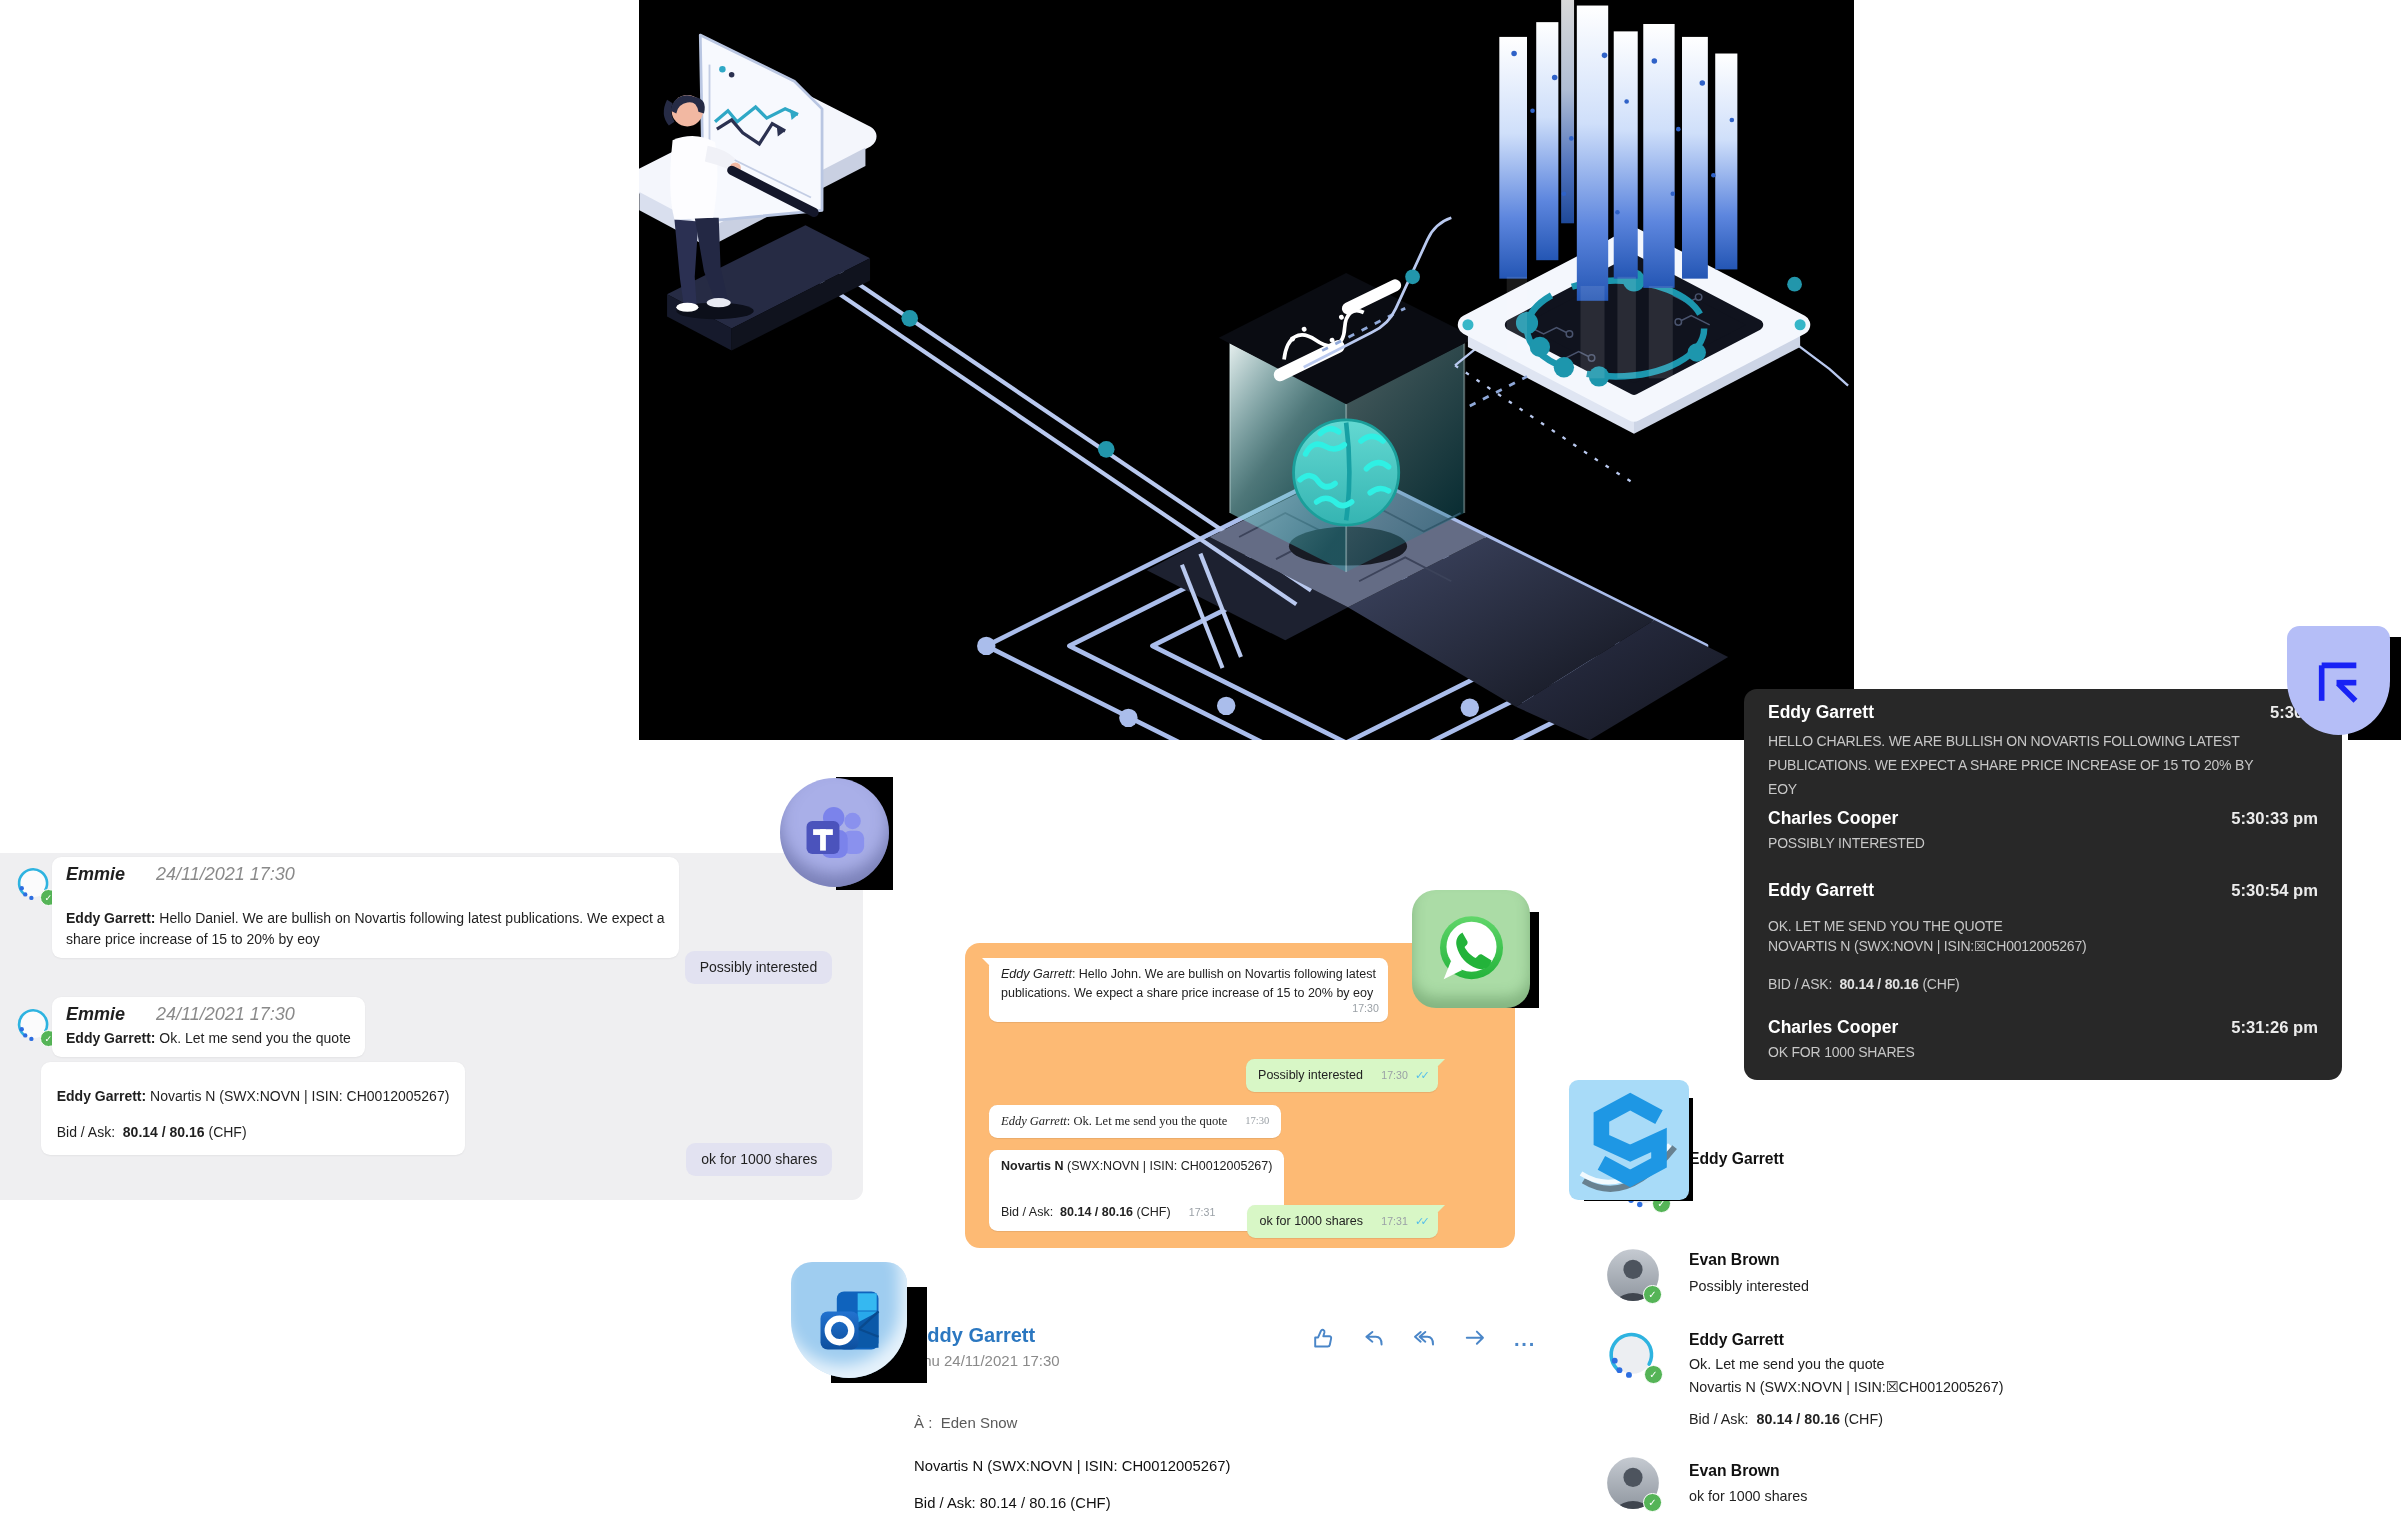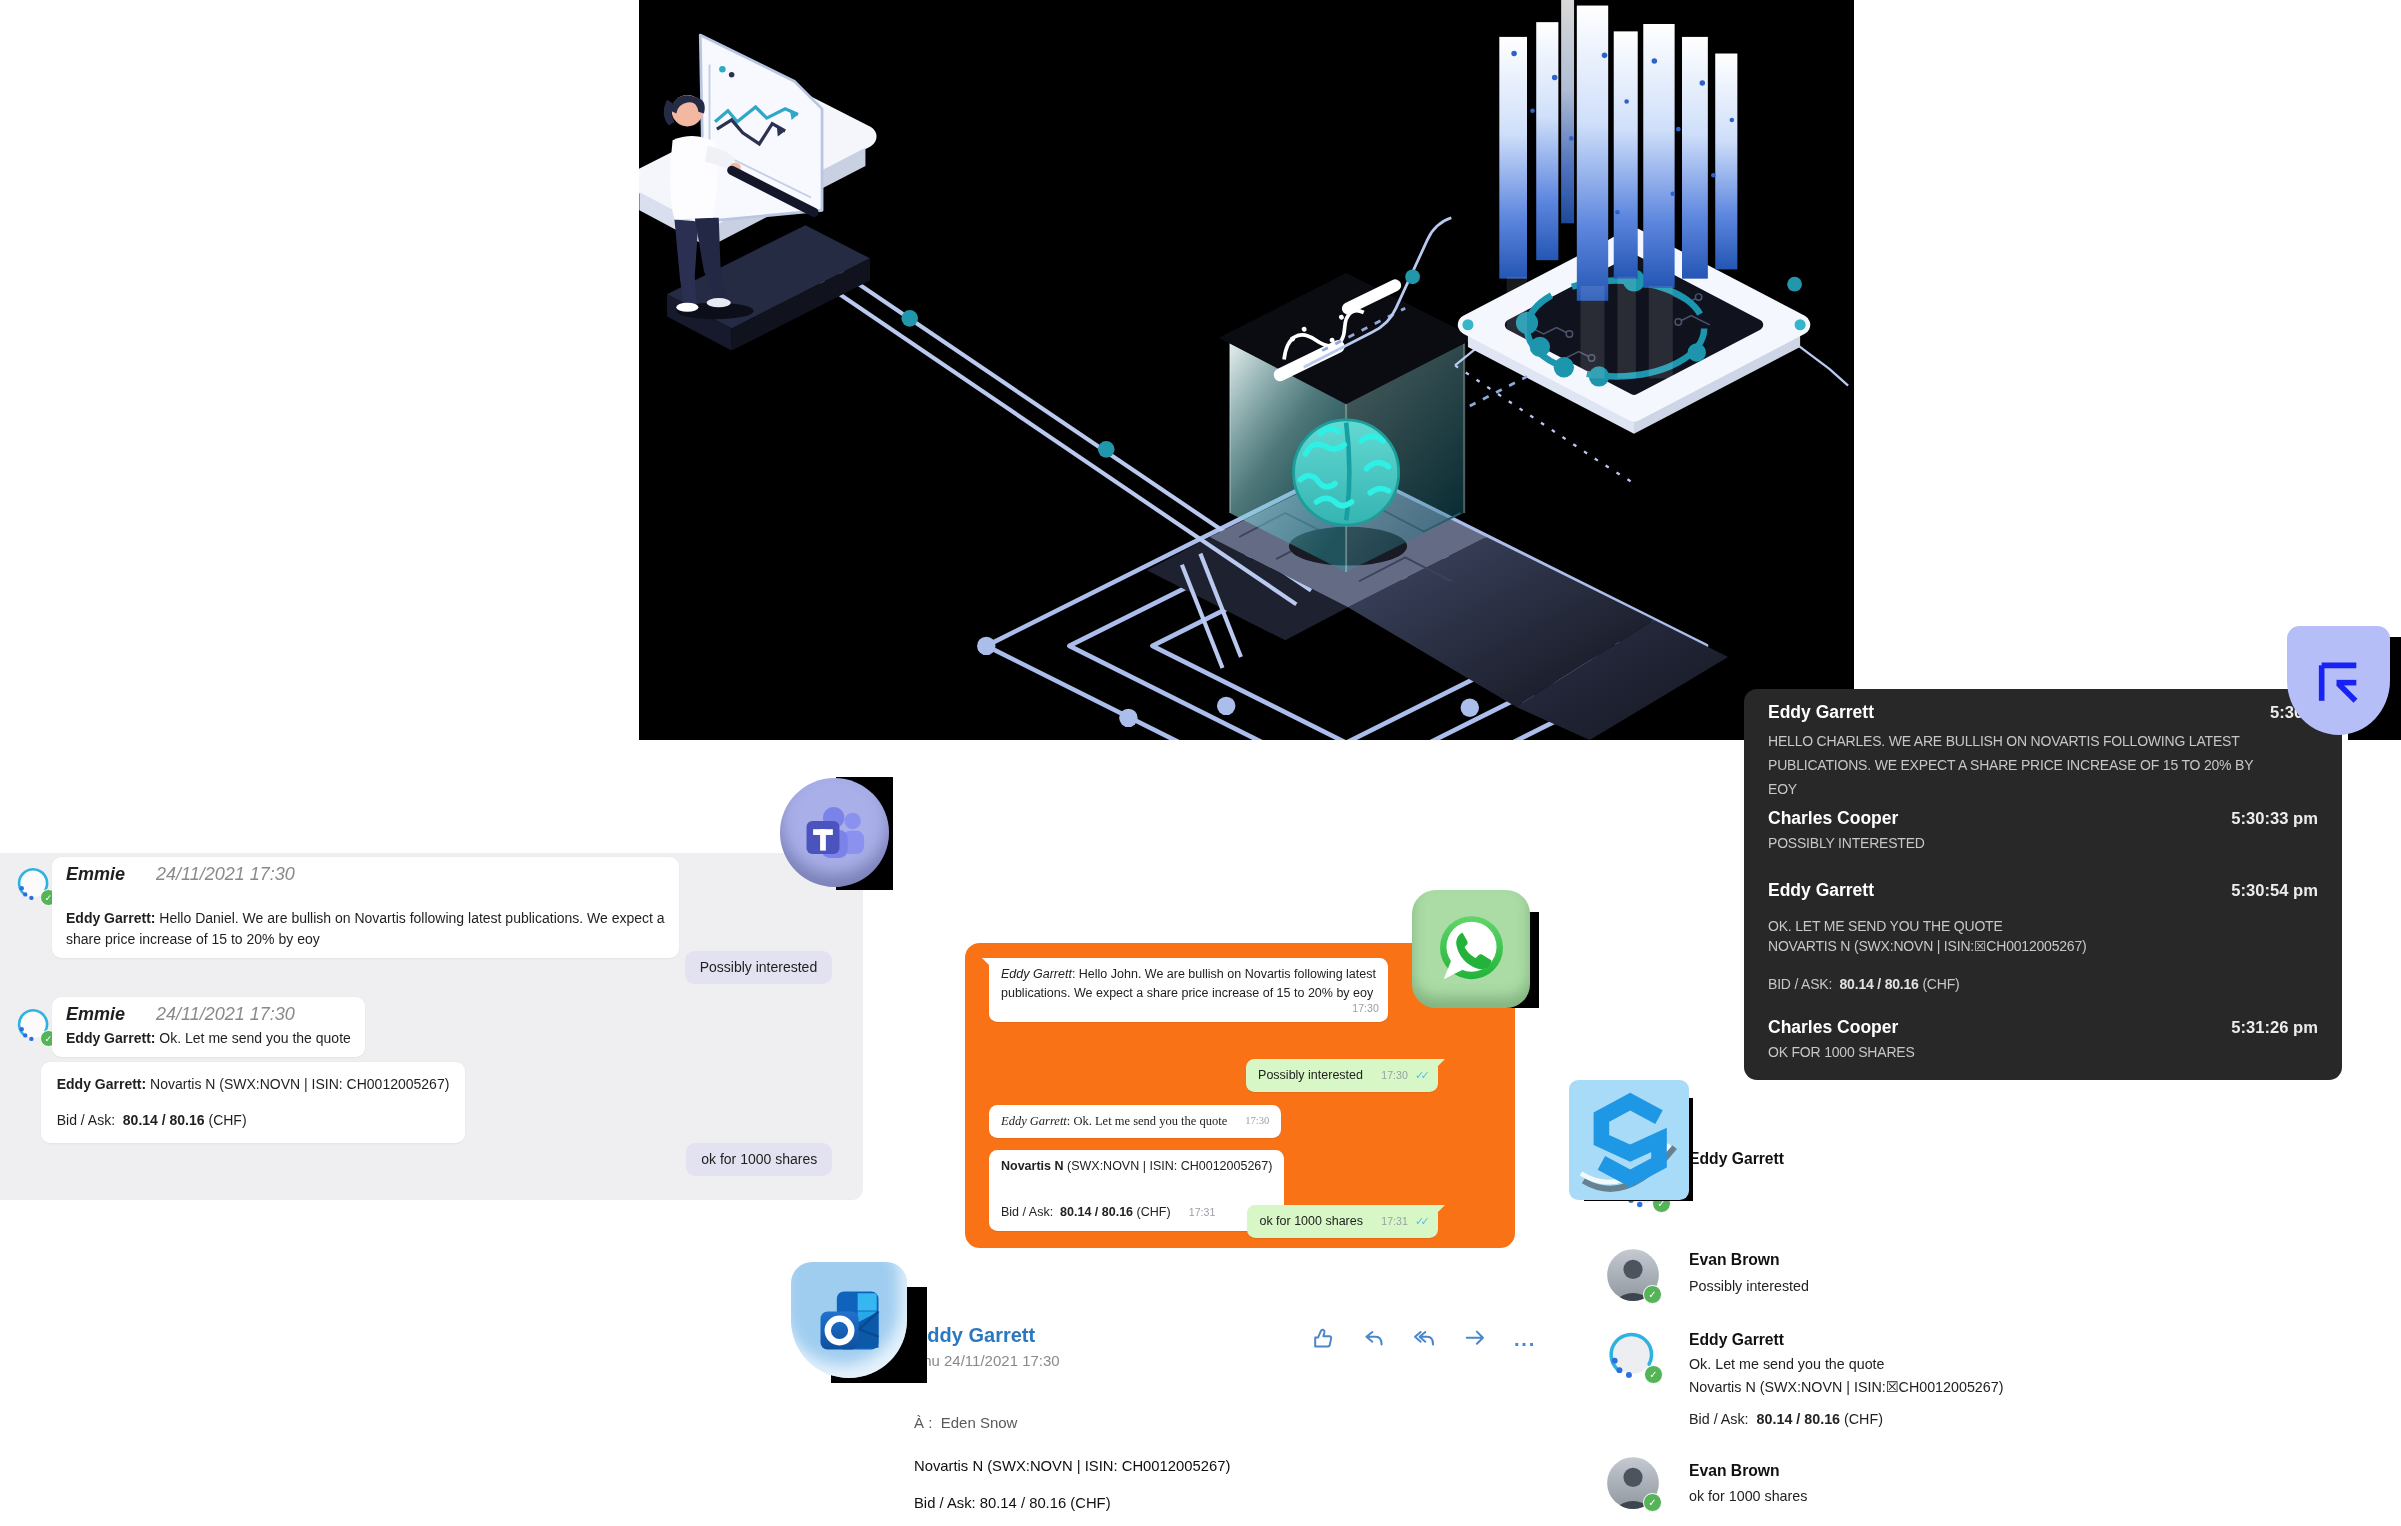--- a/index.html
+++ b/index.html
@@ -18,21 +18,21 @@
   .t-head .dt{color:#8a8a8a;margin-left:26px;}
   .t-body{font-size:14px;line-height:21px;color:#1f1f1f;margin-top:2.8px;}
   .t-bubble{position:absolute;background:#e2e2f1;border-radius:9.2px;padding:8.3px 14.8px;font-size:14px;color:#1f1f1f;width:max-content;}
 
   
   .sk-av{position:absolute;}
   .badge{position:absolute;display:flex;align-items:center;justify-content:center;
          background:#55b457;border:1.8px solid #fff;border-radius:50%;color:#fff;font-weight:bold;}
 
   
-  .wa-panel{left:965px;top:943px;width:550px;height:305px;background:#f97316;border-radius:14.8px;z-index:2;}
+  .wa-panel{left:965px;top:943px;width:550px;height:305px;background:#fdba74;border-radius:14.8px;z-index:2;}
   .wa-b{position:absolute;background:#fff;border-radius:8.3px;padding:7.4px 12px;font-size:12.5px;line-height:18.5px;color:#222;width:max-content;box-shadow:0 0.9px 0.9px rgba(0,0,0,.08);}
   .wa-g{background:#d8f7c6;}
   .wa-time{font-size:10.6px;color:#9aa0a6;}
   .wa-time-abs{position:absolute;right:9.2px;bottom:4.6px;}
   .wa-inline-time{margin-left:14.8px;vertical-align:bottom;}
   .wa-ticks{color:#53bdeb;font-size:11px;letter-spacing:-3.7px;margin-left:3.7px;}
   .wa-tail-l::before{content:"";position:absolute;top:0;left:-7.4px;border:8.3px solid transparent;border-top-color:#fff;border-right-color:#fff;}
   .wa-tail-r::after{content:"";position:absolute;top:0;right:-7.4px;border:8.3px solid transparent;border-top-color:#d8f7c6;border-left-color:#d8f7c6;}
 
   
@@ -324,21 +324,21 @@
       <div class="t-head">
         <span class="nm">Emmie</span>
         <span class="dt">24/11/2021 17:30</span>
       </div>
       <div class="t-body">
         <span class="b">Eddy Garrett:</span><span> Ok. Let me send you the quote</span>
       </div>
     </div>
 
     <div class="t-card" style="left:41px;top:209px;padding:12px 15.7px;">
-      <div class="t-body" style="margin-top:0;text-align:right;">
+      <div class="t-body" style="margin-top:12px;text-align:right;">
         <span class="b">Eddy Garrett:</span><span> Novartis N (SWX:NOVN | ISIN: CH0012005267)</span>
       </div>
       <div class="t-body" style="margin-top:14.8px;">
         <span>Bid / Ask:</span>&nbsp;
         <span class="b">80.14 / 80.16</span>
         <span>(CHF)</span>
       </div>
     </div>
 
     <div class="t-bubble" style="right:31px;top:290px;">ok for 1000 shares</div>

